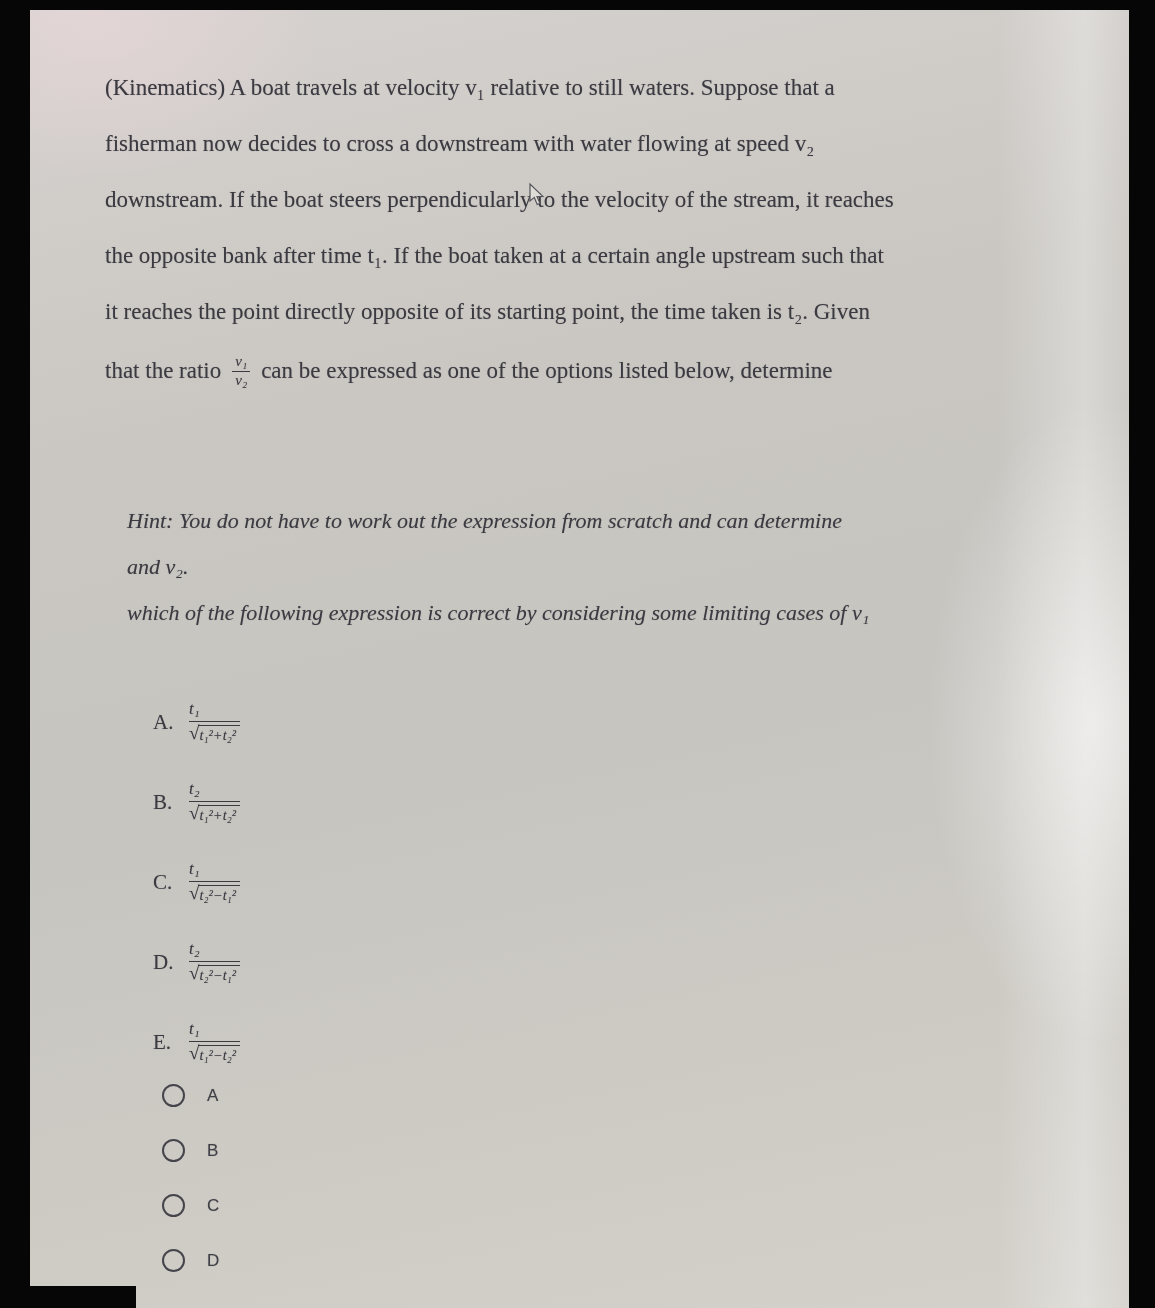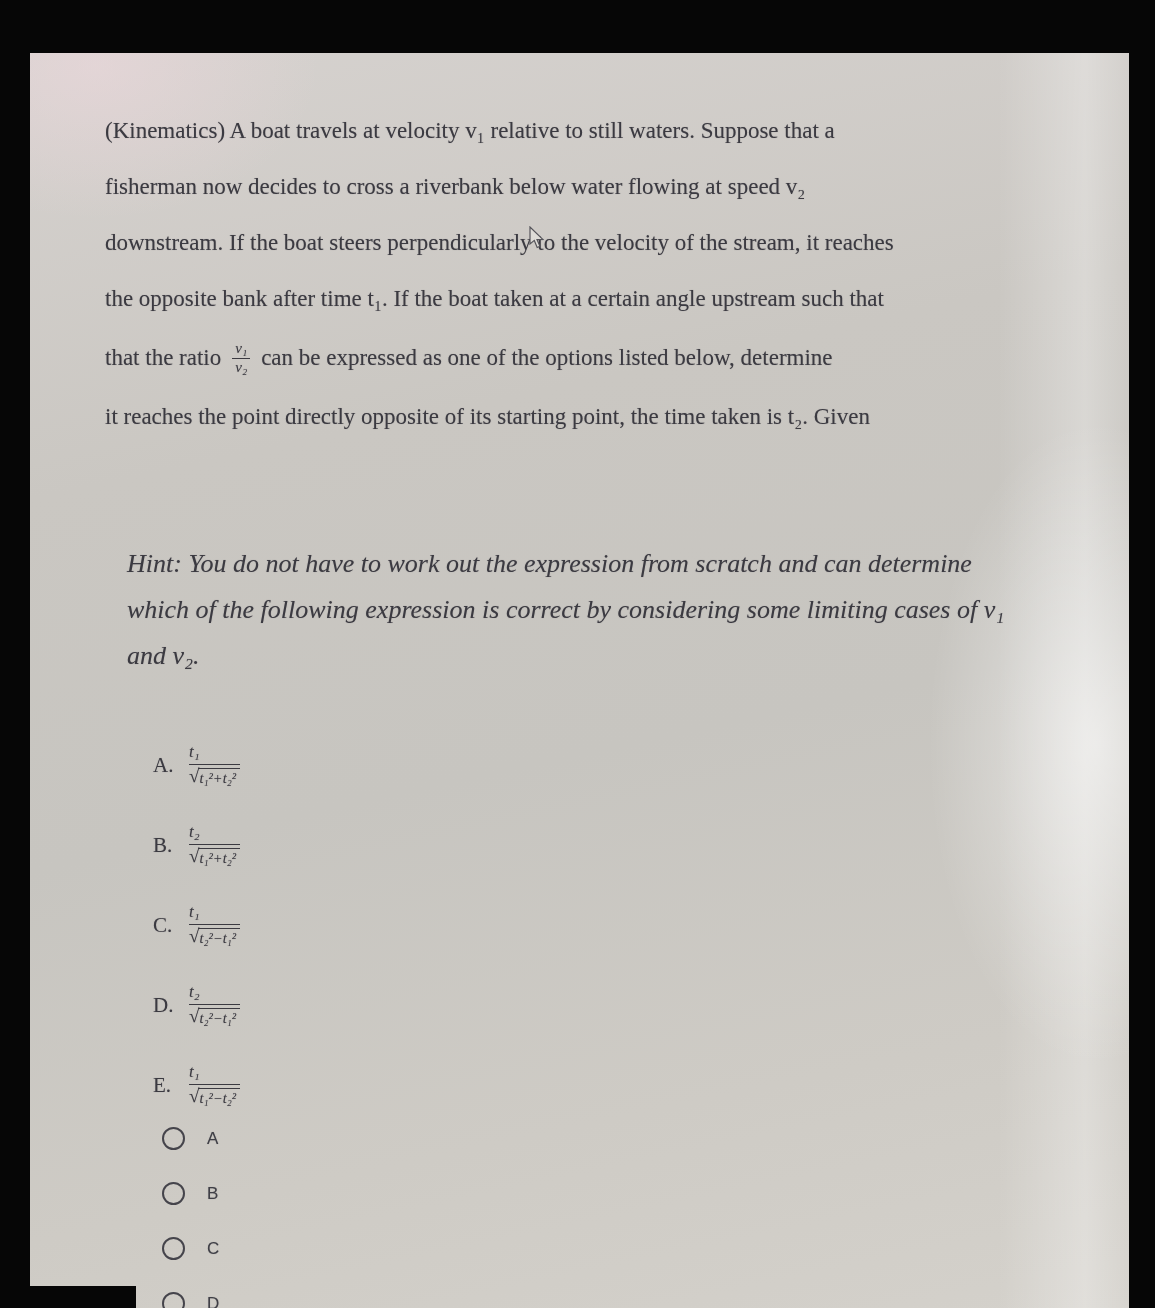--- a/index.html
+++ b/index.html
@@ -8,39 +8,38 @@
 
   .paper {
     position:absolute; left:30px; top:10px; right:26px; bottom:0;
     background:
       radial-gradient(ellipse 240px 460px at 97% 55%, rgba(255,255,255,0.55), rgba(255,255,255,0) 70%),
       radial-gradient(ellipse 320px 220px at 6% 1%, rgba(238,216,221,0.55), rgba(238,216,221,0) 70%),
       linear-gradient(90deg, rgba(255,255,255,0) 88%, rgba(255,255,255,0.30) 96%, rgba(255,255,255,0.08) 100%),
       linear-gradient(168deg, #d6d2cf 0%, #cac7c2 30%, #c7c5c0 55%, #cecbc5 80%, #d4d1cb 100%);
     color:#3b3a41;
     text-shadow:0 0 1px rgba(59,58,65,0.35);
-    margin-top:43px;
   }
 
   .dark-notch {
     position:absolute; left:0; bottom:0; width:106px; height:22px; background:#060606;
   }
 
   
   .question { position:absolute; left:75px; top:50px; font-size:23px; }
   .qline { height:56px; display:flex; align-items:center; white-space:nowrap; }
   .qline.ratio-line { height:62px; }
 
   
   .inline-frac { display:inline-flex; flex-direction:column; align-items:center; margin:0 11px; line-height:1.05; }
   .inline-frac .fnum { font-size:15px; font-style:italic; padding:0 3px 1px; }
   .inline-frac .fden { font-size:15px; font-style:italic; border-top:1.5px solid #3b3a41; padding:1px 3px 0; }
 
   
-  .hint { position:absolute; left:97px; top:488px; font-size:26px; font-style:italic; }
+  .hint { position:absolute; left:97px; top:488px; font-size:22px; font-style:italic; }
   .hline { height:46px; display:flex; align-items:center; white-space:nowrap; }
 
   
   .options { position:absolute; left:123px; top:672px; }
   .option { height:80px; display:flex; align-items:center; }
   .opt-label { font-size:21px; width:36px; }
   .frac { display:inline-flex; flex-direction:column; line-height:1.1; }
   .frac .num { font-size:17px; font-style:italic; padding-bottom:2px; }
   .frac .den-bar { border-top:1.6px solid #3b3a41; padding-top:3px; display:flex; align-items:flex-start; }
   .sqrt-sign { font-size:19px; line-height:0.95; font-style:normal; margin-right:-1px; transform:translateY(-1px); }
@@ -57,38 +56,38 @@
 
   .cursor { position:absolute; left:495px; top:173px; }
 </style>
 </head>
 <body>
 
 <div class="paper">
 
   <div class="question">
     <div class="qline">(Kinematics) A boat travels at velocity v₁ relative to still waters. Suppose that a</div>
-    <div class="qline">fisherman now decides to cross a riverbank below water flowing at speed v₂</div>
+    <div class="qline">fisherman now decides to cross a downstream with water flowing at speed v₂</div>
     <div class="qline">downstream. If the boat steers perpendicularly to the velocity of the stream, it reaches</div>
     <div class="qline">the opposite bank after time t₁. If the boat taken at a certain angle upstream such that</div>
+    <div class="qline">it reaches the point directly opposite of its starting point, the time taken is t₂. Given</div>
     <div class="qline ratio-line">
       <span>that the ratio</span>
       <span class="inline-frac">
         <span class="fnum">v₁</span>
         <span class="fden">v₂</span>
       </span>
       <span>can be expressed as one of the options listed below, determine</span>
     </div>
-    <div class="qline">it reaches the point directly opposite of its starting point, the time taken is t₂. Given</div>
   </div>
 
   <div class="hint">
     <div class="hline">Hint: You do not have to work out the expression from scratch and can determine</div>
+    <div class="hline">and v₂.</div>
     <div class="hline">which of the following expression is correct by considering some limiting cases of v₁</div>
-    <div class="hline">and v₂.</div>
   </div>
 
   <div class="options">
 
     <div class="option">
       <span class="opt-label">A.</span>
       <span class="frac">
         <span class="num">t₁</span>
         <span class="den-bar">
           <span class="sqrt-sign">√</span>

